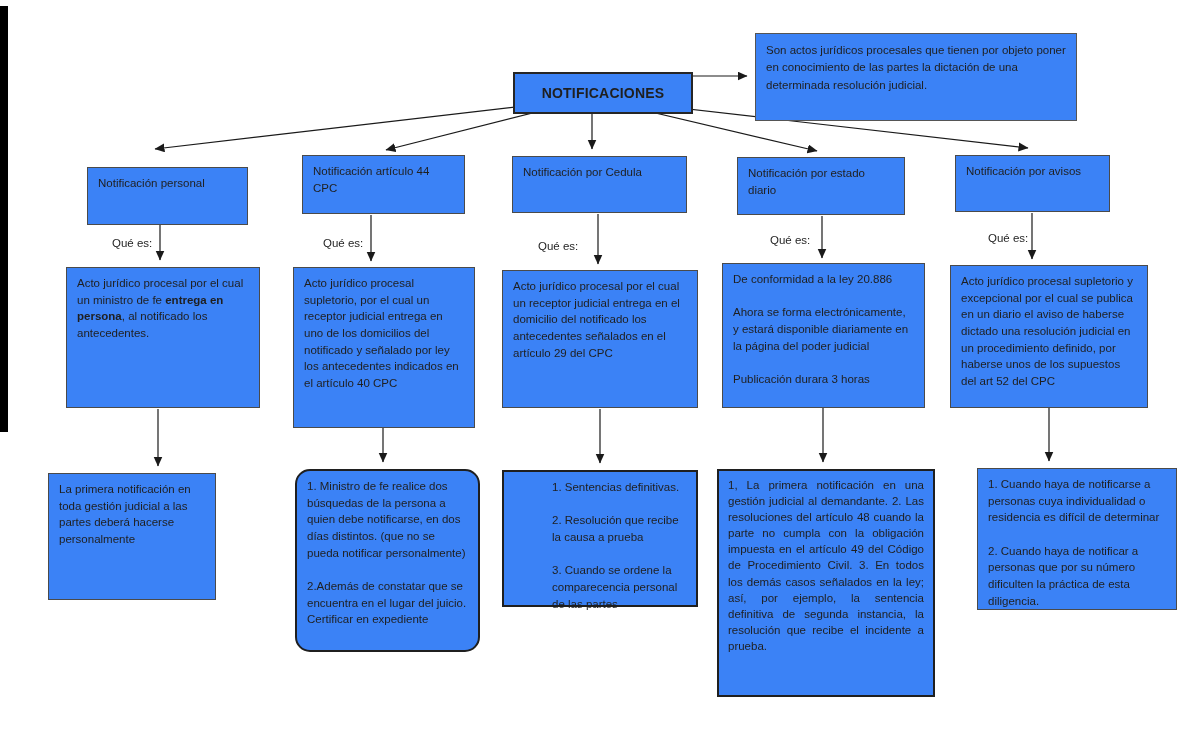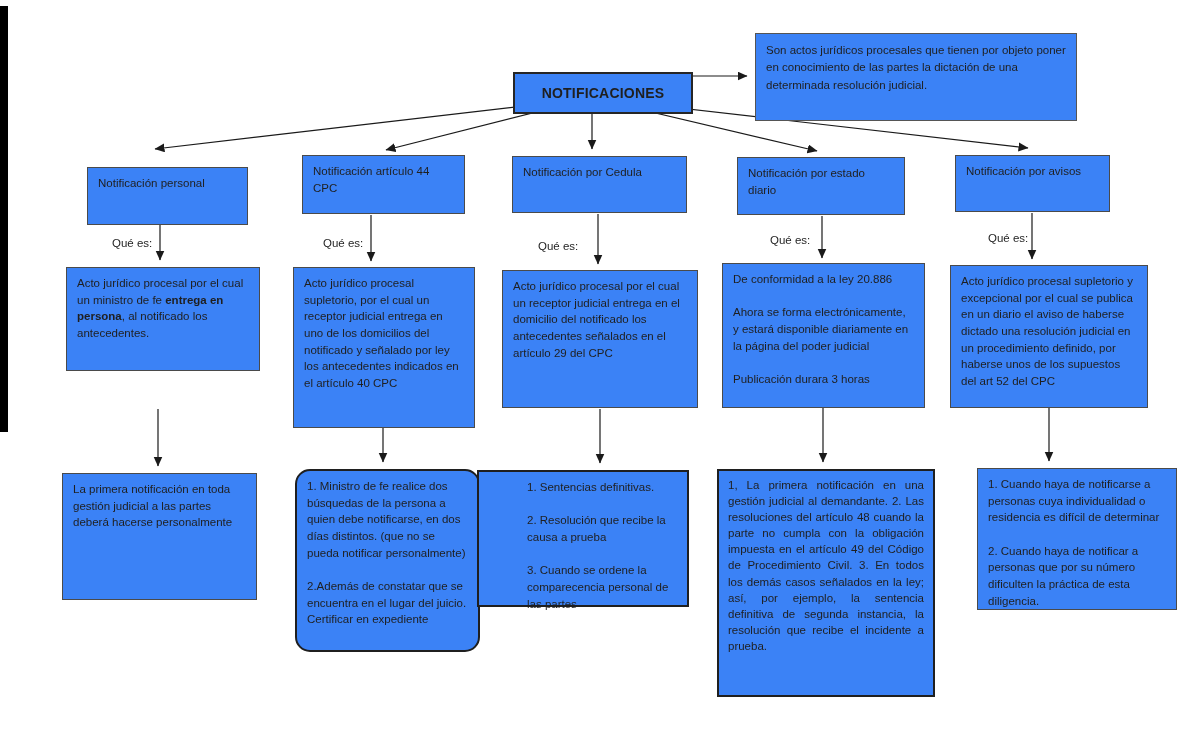--- a/index.html
+++ b/index.html
@@ -40,29 +40,29 @@
   .q3 { left: 538px; top: 240px; }
   .q4 { left: 770px; top: 234px; }
   .q5 { left: 988px; top: 232px; }
 
   .h1 { left: 87px;  top: 167px; width: 161px; height: 58px; }
   .h2 { left: 302px; top: 155px; width: 163px; height: 59px; }
   .h3 { left: 512px; top: 156px; width: 175px; height: 57px; }
   .h4 { left: 737px; top: 157px; width: 168px; height: 58px; }
   .h5 { left: 955px; top: 155px; width: 155px; height: 57px; }
 
-  .w1 { left: 66px;  top: 267px; width: 194px; height: 104px; }
+  .w1 { left: 66px;  top: 267px; width: 194px; height: 141px; }
   .w2 { left: 293px; top: 267px; width: 182px; height: 161px; }
   .w3 { left: 502px; top: 270px; width: 196px; height: 138px; }
   .w4 { left: 722px; top: 263px; width: 203px; height: 145px; }
   .w5 { left: 950px; top: 265px; width: 198px; height: 143px; }
 
-  .d1 { left: 62px;  top: 473px; width: 195px; height: 127px; }
+  .d1 { left: 48px;  top: 473px; width: 168px; height: 127px; }
   .d2 { left: 295px; top: 469px; width: 185px; height: 183px; border-radius: 15px; }
-  .d3 { left: 477px; top: 470px; width: 212px; height: 137px; padding-left: 48px; }
+  .d3 { left: 502px; top: 470px; width: 196px; height: 137px; padding-left: 48px; }
   .d4 { left: 717px; top: 469px; width: 218px; height: 228px; text-align: justify; padding: 6px 9px; line-height: 1.4; }
   .d5 { left: 963px; top: 468px; width: 200px; height: 142px; margin-left: 14px; }
 </style>
 </head>
 <body>
 
 <div id="page">
 
   <div class="scan-bar"></div>
 

